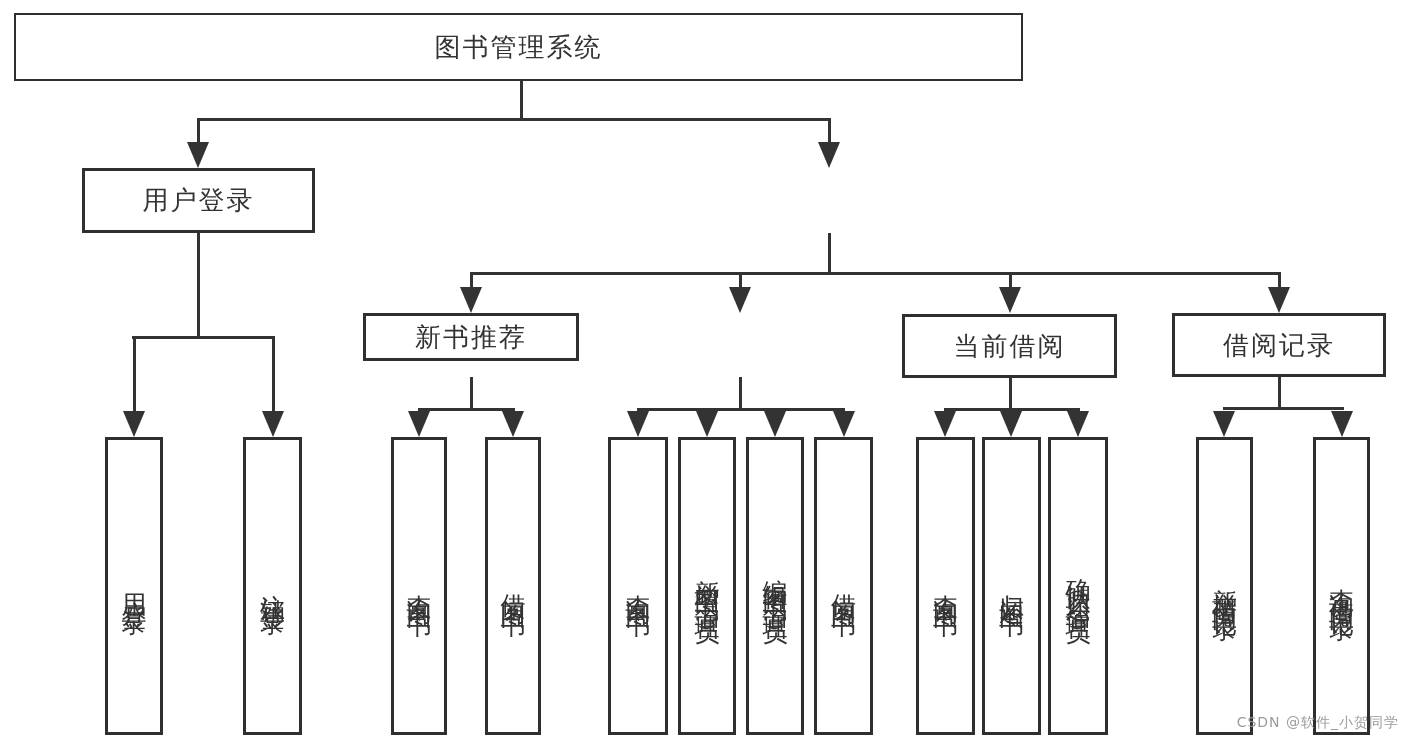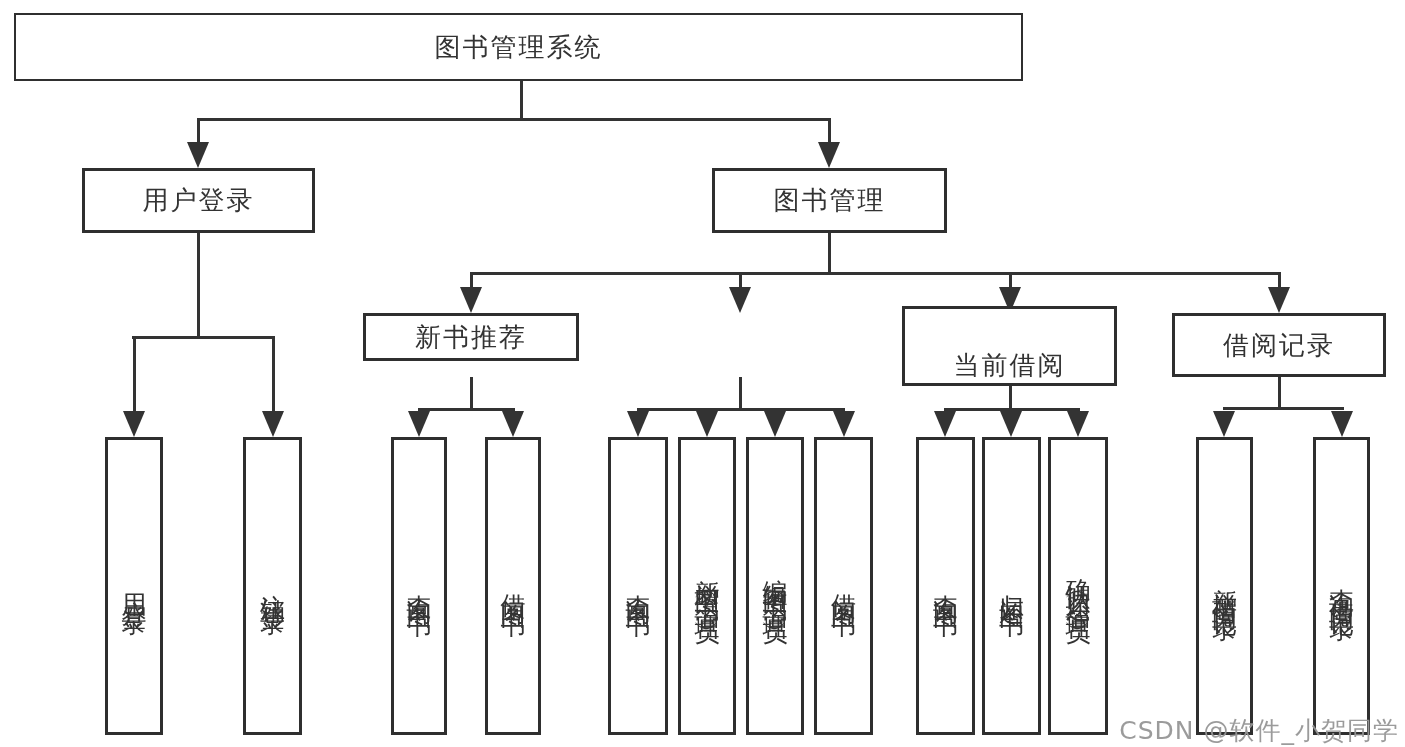--- a/index.html
+++ b/index.html
@@ -17,21 +17,21 @@
   .vlabel{font-size:25px;letter-spacing:6px;line-height:1;}
   .vline{position:absolute;width:3px;background:#333333;}
   .hline{position:absolute;height:3px;background:#333333;}
   .arrow{
     position:absolute;width:0;height:0;
     border-left:11px solid transparent;border-right:11px solid transparent;
     border-top:26px solid #333333;
   }
   .watermark{
     position:absolute;top:714px;right:6px;z-index:10;
-    font-size:25px;letter-spacing:1px;color:rgba(150,150,150,0.95);white-space:nowrap;
+    font-size:14px;letter-spacing:1px;color:rgba(150,150,150,0.95);white-space:nowrap;
   }
 </style>
 </head>
 <body>
 
 <div id="canvas">
 
   <div class="vline" style="left:520px;top:67px;height:54px;"></div>
   <div class="hline" style="left:197px;top:118px;width:633px;"></div>
   <div class="vline" style="left:197px;top:118px;height:32px;"></div>
@@ -80,28 +80,25 @@
   <div class="arrow" style="left:1213px;top:411px;"></div>
   <div class="arrow" style="left:1331px;top:411px;"></div>
 
   <div class="node root" style="left:14px;top:13px;width:1009px;height:68px;">
     <span class="hlabel">图书管理系统</span>
   </div>
 
   <div class="node" style="left:82px;top:168px;width:233px;height:65px;">
     <span class="hlabel">用户登录</span>
   </div>
-  <div class="node" style="left:712px;top:168px;width:235px;height:65px;">
-    <span class="hlabel">图书管理</span>
-  </div>
 
   <div class="node" style="left:363px;top:313px;width:216px;height:48px;">
     <span class="hlabel">新书推荐</span>
   </div>
-  <div class="node" style="left:902px;top:306px;width:215px;height:80px;align-items:flex-end;">
+  <div class="node" style="left:902px;top:314px;width:215px;height:64px;">
     <span class="hlabel">当前借阅</span>
   </div>
   <div class="node" style="left:1172px;top:313px;width:214px;height:64px;">
     <span class="hlabel">借阅记录</span>
   </div>
 
   <div class="node leaf" style="left:105px;top:437px;width:58px;height:298px;">
     <span class="vlabel">用户登录</span>
   </div>
   <div class="node leaf" style="left:243px;top:437px;width:59px;height:298px;">

